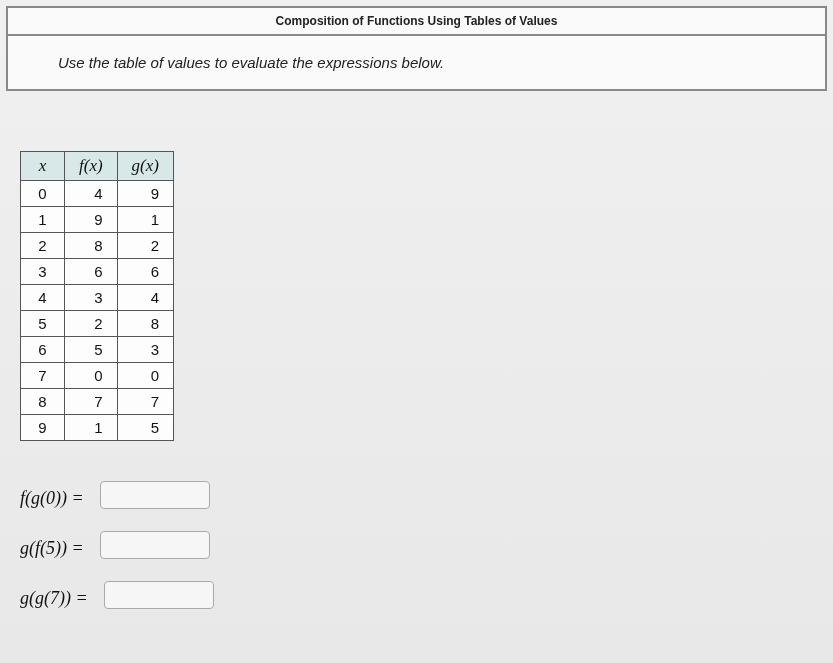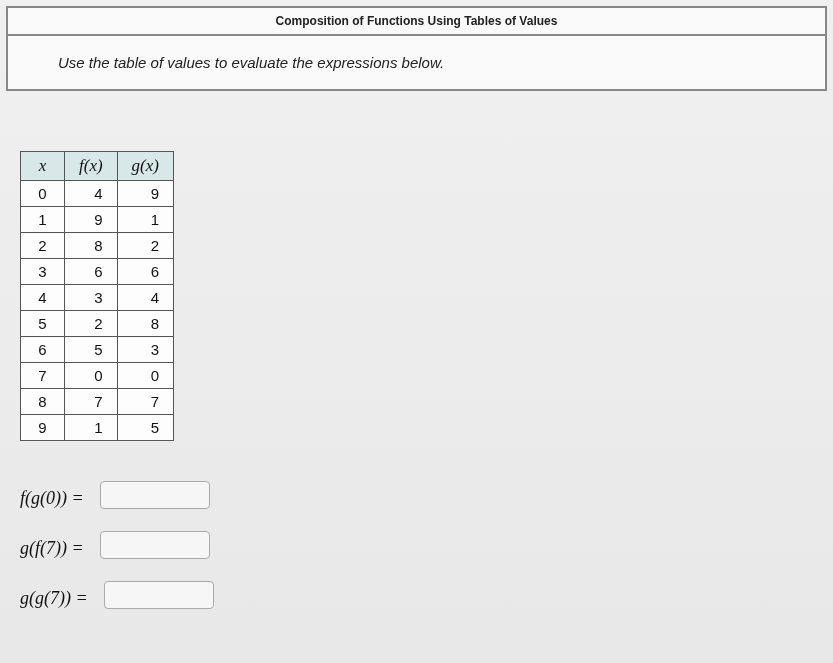--- a/index.html
+++ b/index.html
@@ -163,21 +163,21 @@
       </tr>
     </tbody>
   </table>
 
   <div class="expressions">
     <div class="expr-row">
       <span class="expr-label">f(g(0)) =</span>
       <input class="expr-input" type="text" value="" style="">
     </div>
     <div class="expr-row">
-      <span class="expr-label">g(f(7)) =</span>
+      <span class="expr-label">g(f(5)) =</span>
       <input class="expr-input" type="text" value="" style="">
     </div>
     <div class="expr-row">
       <span class="expr-label">g(g(7)) =</span>
       <input class="expr-input" type="text" value="" style="">
     </div>
   </div>
 
 </div>
 

